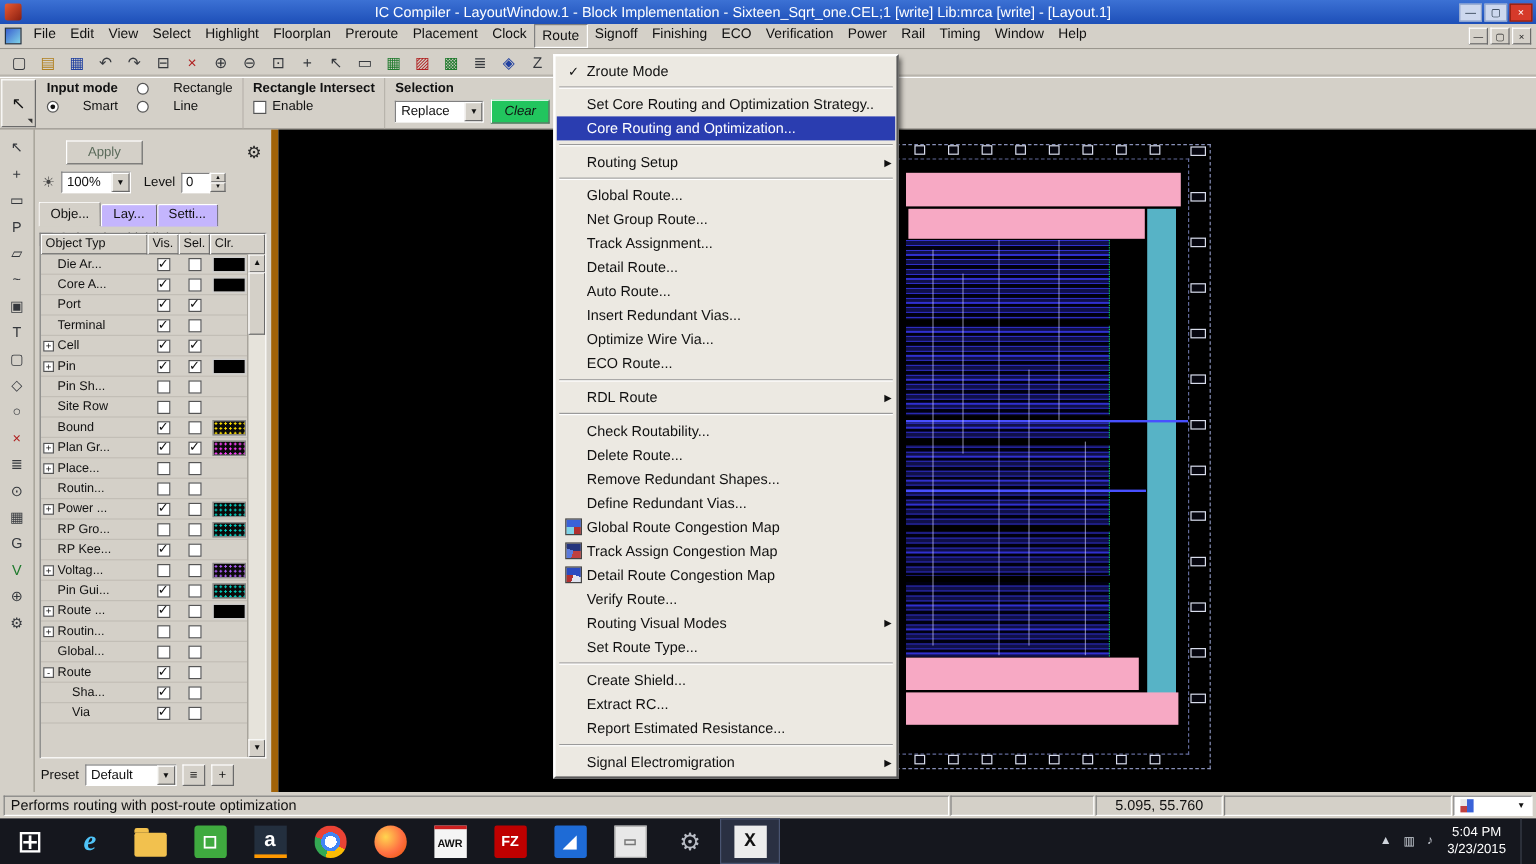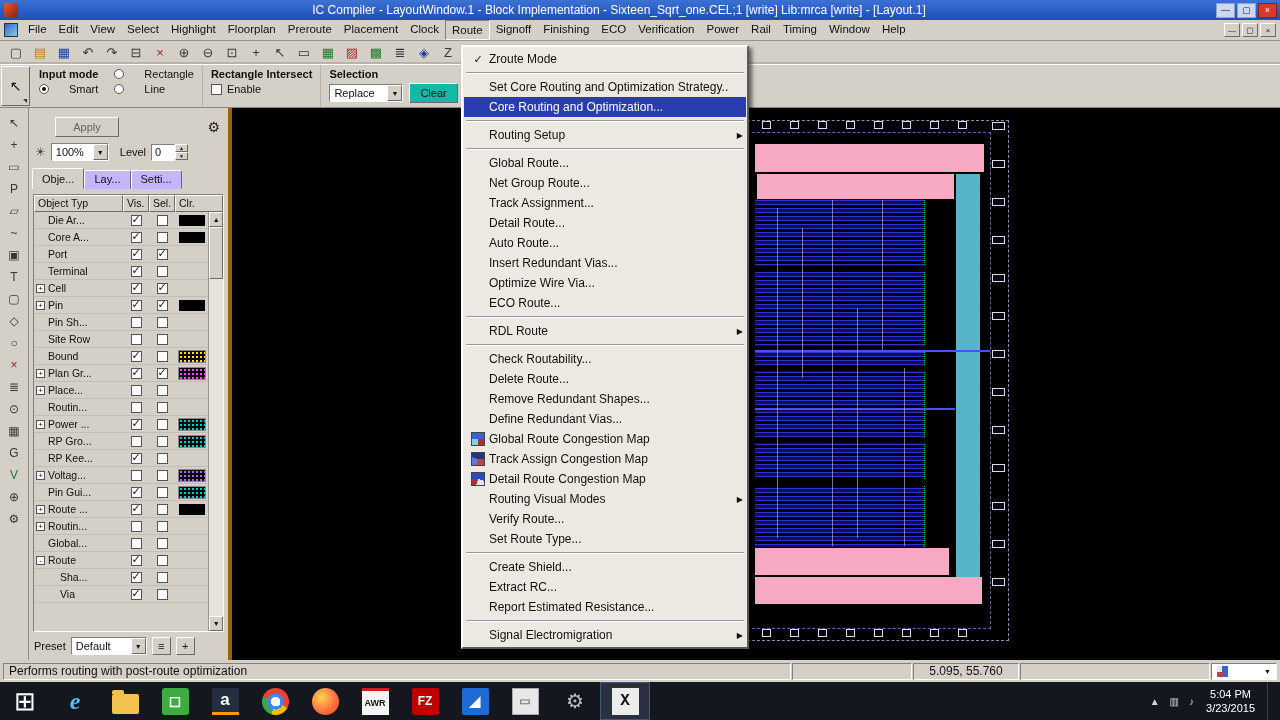--- a/index.html
+++ b/index.html
@@ -54,34 +54,34 @@
   .rb.on::after { content:""; position:absolute; left:2px; top:2px; width:4px; height:4px; border-radius:50%; background:#111; }
   .chk { width:11px; height:11px; border:1px solid #555; background:#fff; position:relative; flex:0 0 auto; }
   .chk.on::after { content:"✓"; position:absolute; left:0px; top:-3px; font-size:11px; color:#111; }
   .check-opt { display:flex; align-items:center; gap:5px; margin-top:2px; }
   .sel-controls { display:flex; align-items:center; gap:6px; }
   .combo { height:18px; background:#fff; border:1px solid; border-color:#808080 #fff #fff #808080;
     display:flex; align-items:center; font-size:11px; }
   .combo .cval { padding:0 4px; flex:1; white-space:nowrap; }
   .combo .carr { width:15px; height:16px; background:#d4d0c8; border:1px solid;
     border-color:#fff #6a6a6a #6a6a6a #fff; display:flex; align-items:center; justify-content:center; font-size:7px; }
-  .push-btn { height:20px; padding:0 10px; background:#14b8a6; border:1px solid;
-    border-color:#fff #6a6a6a #6a6a6a #fff; font-size:11px; display:flex; align-items:center; }
+  .push-btn { height:20px; padding:0 10px; background:#22c55e; border:1px solid;
+    border-color:#fff #6a6a6a #6a6a6a #fff; font-size:11px; display:flex; align-items:center;font-style:italic; }
 
   
   .left-strip { position:absolute; left:0; top:108px; width:29px; height:552px; background:#d4d0c8;
     border-right:1px solid #928e86; display:flex; flex-direction:column; align-items:center;
     padding-top:5px; gap:3px; }
   .strip-icon { width:21px; height:19px; display:flex; align-items:center; justify-content:center;
     font-size:12px; color:#35383d; }
   .strip-icon.c-red { color:#b02020; } .strip-icon.c-green { color:#1f7a2d; }
 
   
   .side-panel { position:absolute; left:29px; top:108px; width:203px; height:552px; background:#d4d0c8;
-    border-right:4px solid #a16207; font-size:11px; color:#111; }
+    border-right:6px solid #a16207; font-size:11px; color:#111; }
   .apply-row { display:flex; align-items:center; padding:9px 8px 3px 8px; }
   .apply-btn { width:64px; height:20px; background:#d4d0c8; border:1px solid;
     border-color:#fff #6a6a6a #6a6a6a #fff; color:#5a6a5a; display:flex; align-items:center;
     justify-content:center; margin-left:18px; }
   .gear-btn { margin-left:auto; font-size:14px; color:#222; }
   .zoom-row { display:flex; align-items:center; gap:5px; padding:3px 6px; }
   .sun-icon { font-size:12px; color:#444; }
   .zoom-combo { width:58px; }
   .lvl-label { margin-left:6px; }
   .spin { display:flex; }
@@ -1013,35 +1013,35 @@
 
       <div class="menu-item has-icon icon-dr">
         <span class="mi-gutter">
           <span class="mi-check"></span>
           <span class="mi-icon"></span>
         </span>
         <span class="mi-label">Detail Route Congestion Map</span>
         <span class="mi-arrow"></span>
       </div>
 
+      <div class="menu-item">
+        <span class="mi-gutter">
+          <span class="mi-check"></span>
+
+        </span>
+        <span class="mi-label">Verify Route...</span>
+        <span class="mi-arrow"></span>
+      </div>
+
       <div class="menu-item submenu">
         <span class="mi-gutter">
           <span class="mi-check"></span>
 
         </span>
         <span class="mi-label">Routing Visual Modes</span>
-        <span class="mi-arrow"></span>
-      </div>
-
-      <div class="menu-item">
-        <span class="mi-gutter">
-          <span class="mi-check"></span>
-
-        </span>
-        <span class="mi-label">Verify Route...</span>
         <span class="mi-arrow"></span>
       </div>
 
       <div class="menu-item">
         <span class="mi-gutter">
           <span class="mi-check"></span>
 
         </span>
         <span class="mi-label">Set Route Type...</span>
         <span class="mi-arrow"></span>

